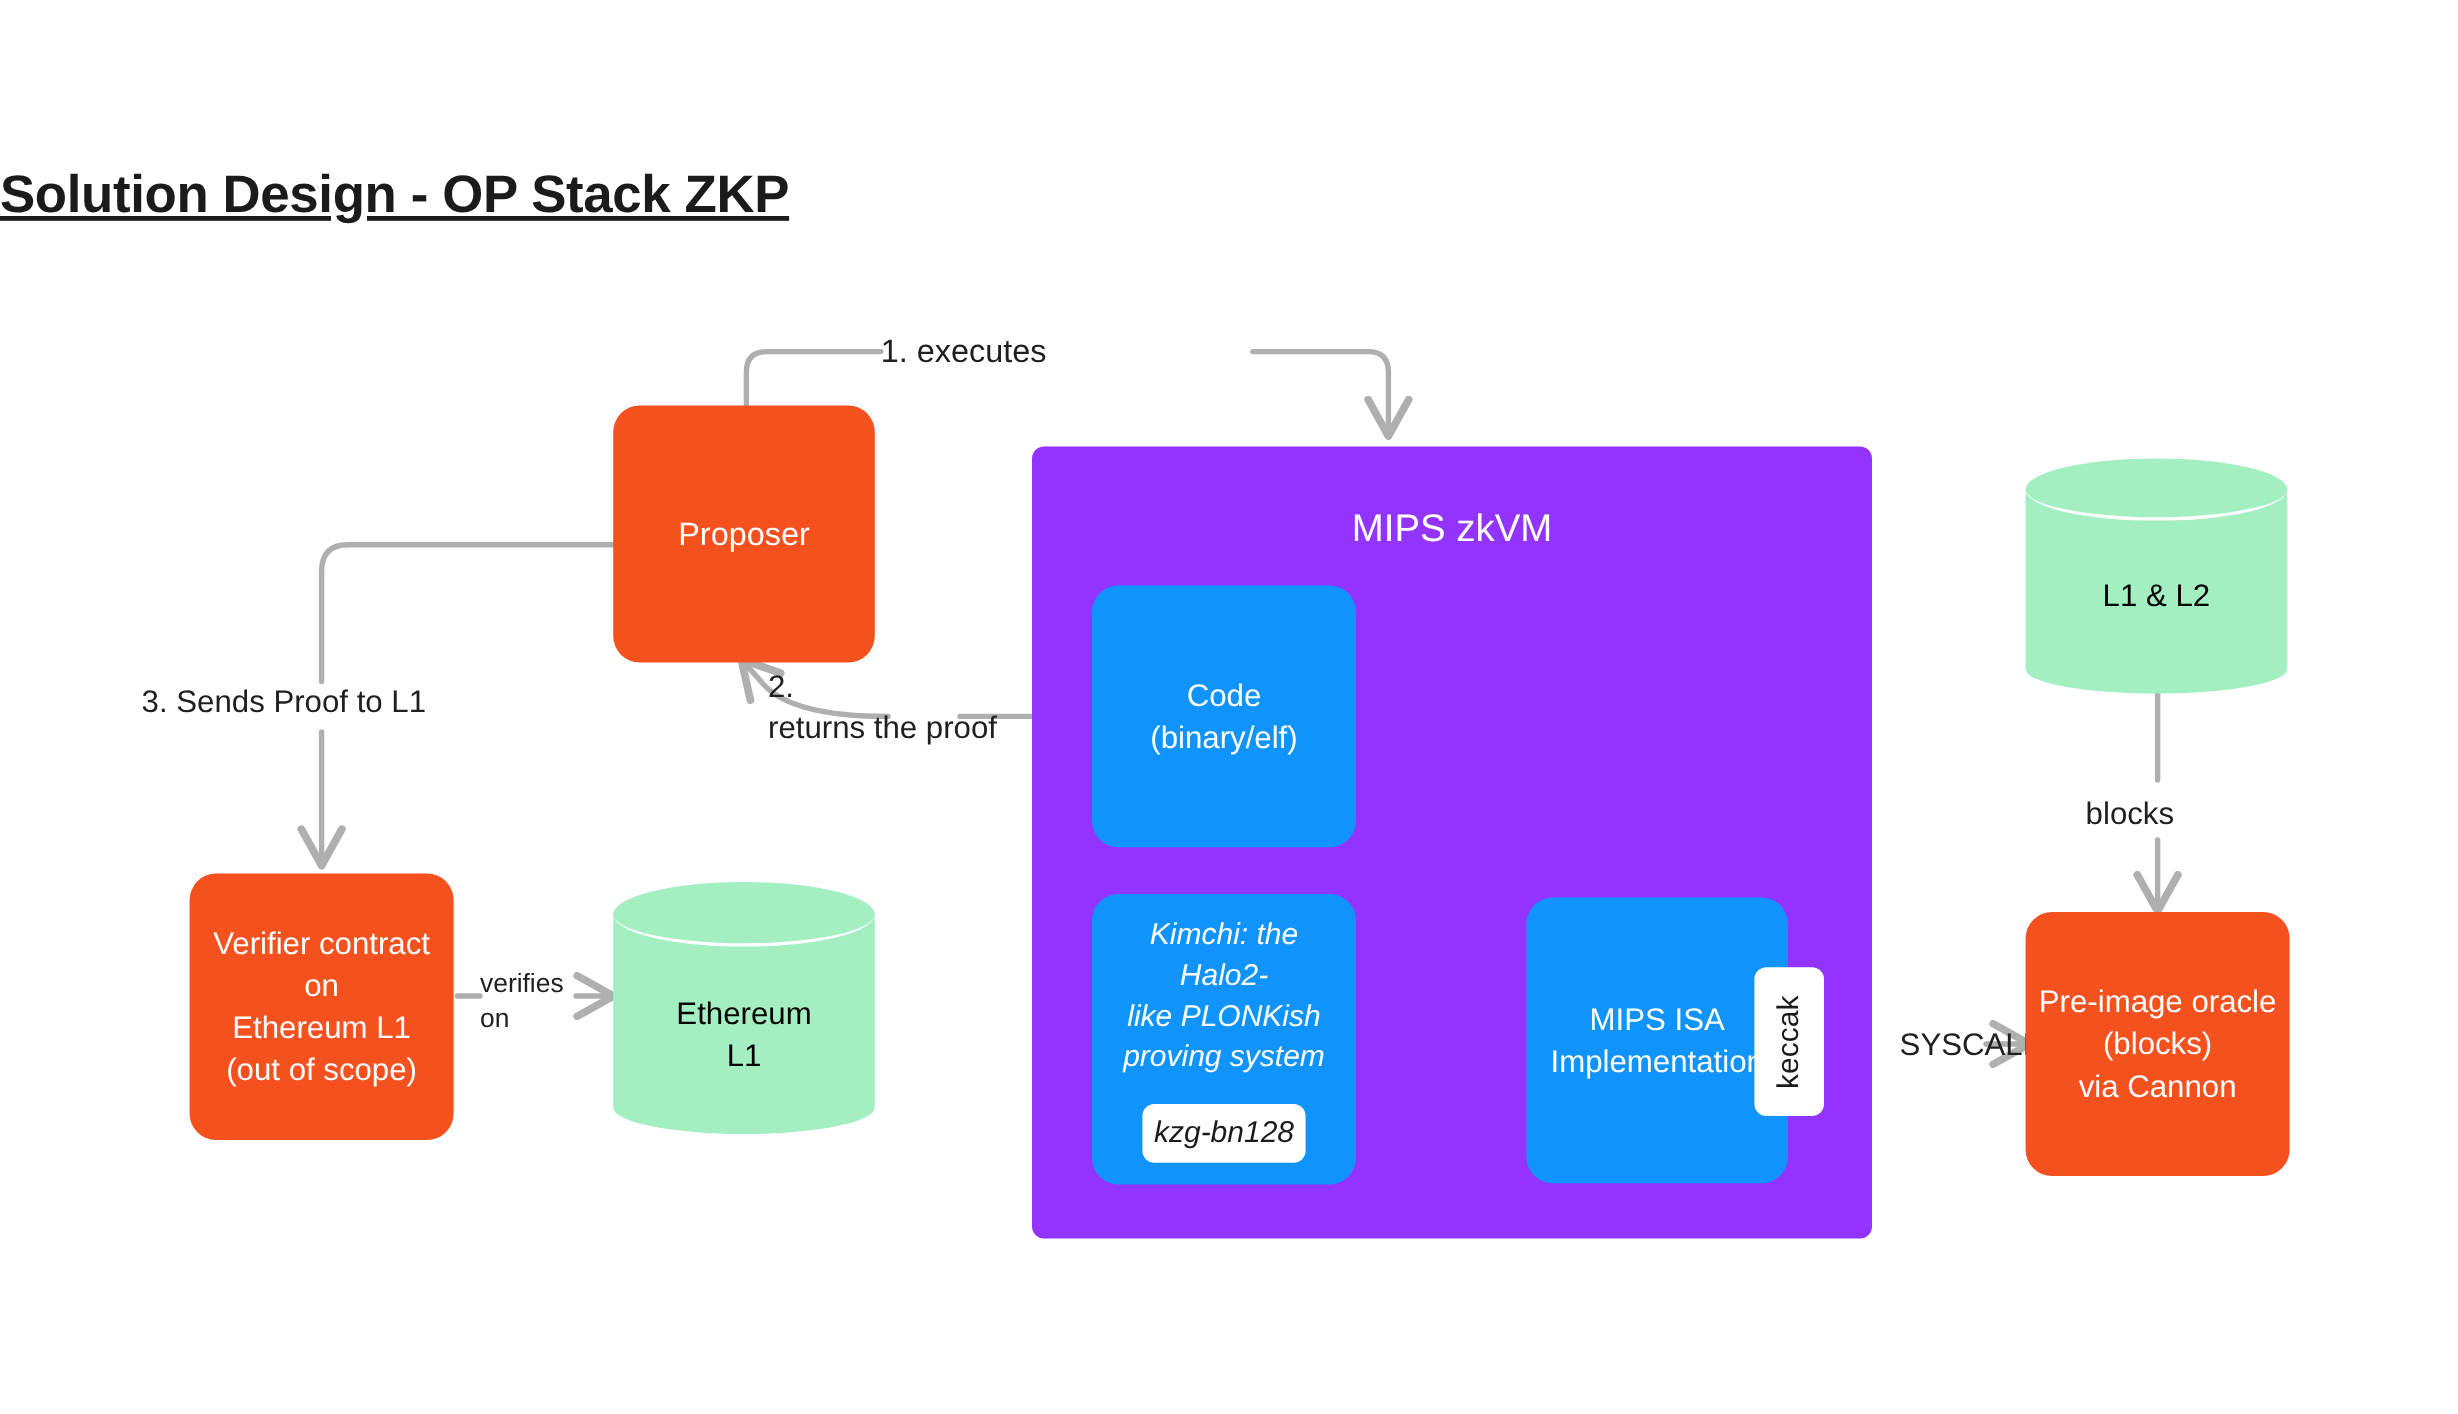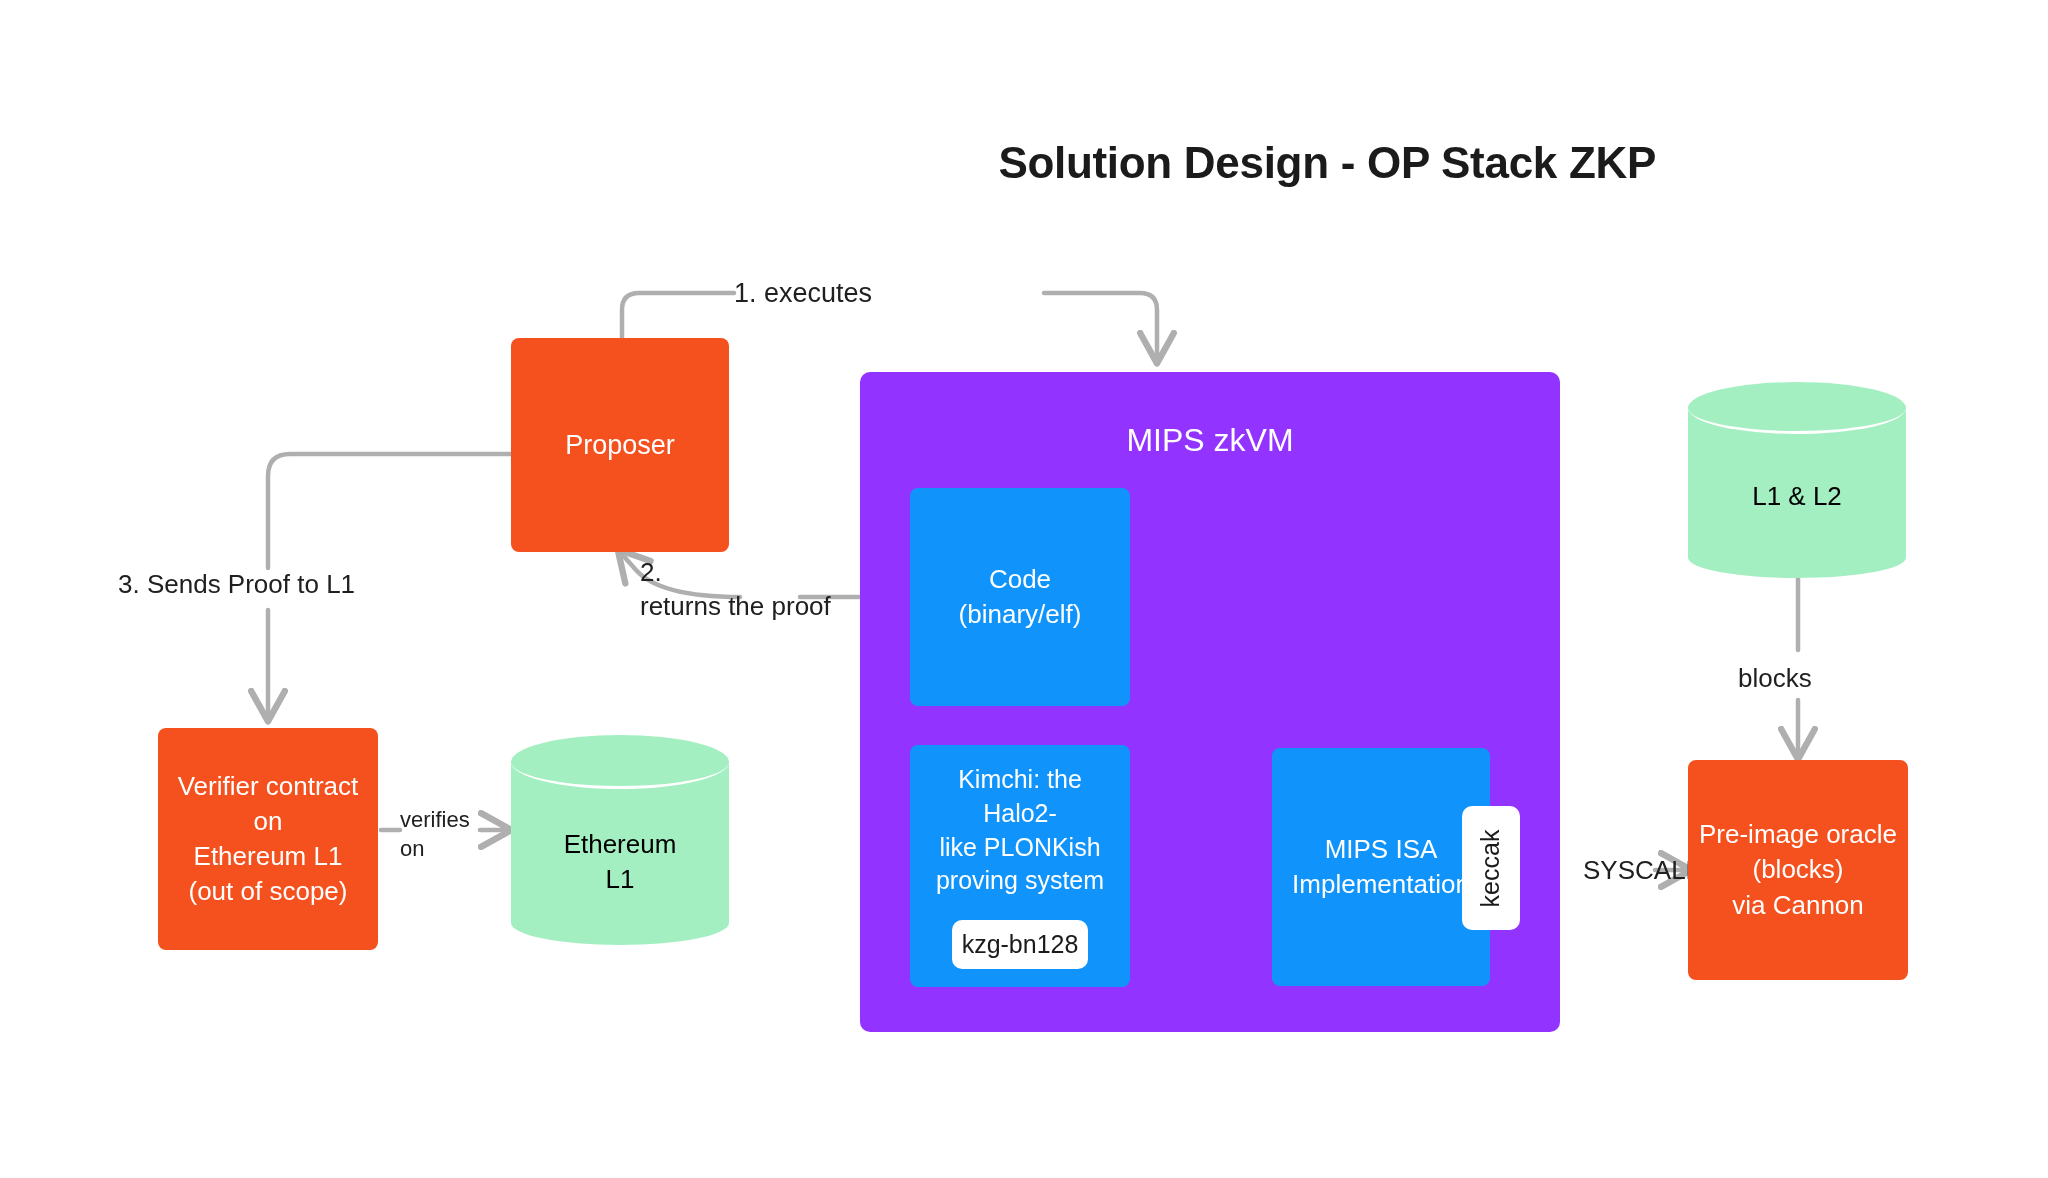--- a/index.html
+++ b/index.html
@@ -25,21 +25,21 @@
     position: absolute;
     box-sizing: border-box;
     display: flex;
     flex-direction: column;
     align-items: center;
     justify-content: center;
     text-align: center;
     line-height: 1.35;
   }
   .rect {
-    border-radius: 8px;
+    border-radius: 22px;
   }
   .orange { background: #F4511E; color: #ffffff; }
   .blue   { background: #1094FB; color: #ffffff; }
 
   #svg-layer {
     position: absolute;
     left: 0; top: 0;
     width: 2048px;
     height: 1178px;
     overflow: visible;
@@ -53,25 +53,26 @@
     white-space: pre-line;
     background: transparent;
   }
 
   
   #page-title {
     position: absolute;
     left: 0;
     top: 138px;
     width: 1656px;
-    text-align: right;
+    text-align: left;
     font-size: 44px;
     font-weight: 700;
     color: #1b1b1b;
     letter-spacing: -0.3px;
+    text-decoration: underline;
   }
 
   
   .cylinder {
     position: absolute;
   }
   .cyl-body {
     position: absolute;
     left: 0;
     background: #A4EFC1;
@@ -205,21 +206,21 @@
   <div style="position:absolute; left:860px; top:372px; width:700px; height:660px;
               background:#9333FF; border-radius:10px;"></div>
   <div style="position:absolute; left:860px; top:422px; width:700px; text-align:center;
               color:#ffffff; font-size:32px; font-weight:400;">MIPS zkVM</div>
 
   <div class="node rect blue" style="left:910px; top:488px; width:220px; height:218px; font-size:26px; white-space:pre-line;">
     <span>Code
 (binary/elf)</span>
   </div>
 
-  <div class="node rect blue" style="left:910px; top:745px; width:220px; height:242px; font-size:25px; padding:0 14px;">
+  <div class="node rect blue" style="left:910px; top:745px; width:220px; height:242px; font-size:25px; padding:0 14px;font-style:italic;">
     <span style="white-space:pre-line;">Kimchi: the Halo2-
 like PLONKish
 proving system</span>
     <span id="kzg-chip">kzg-bn128</span>
   </div>
 
   <div class="node rect blue" style="left:1272px; top:748px; width:218px; height:238px; font-size:26px; white-space:pre-line;">
     <span>MIPS ISA
 Implementation</span>
   </div>

